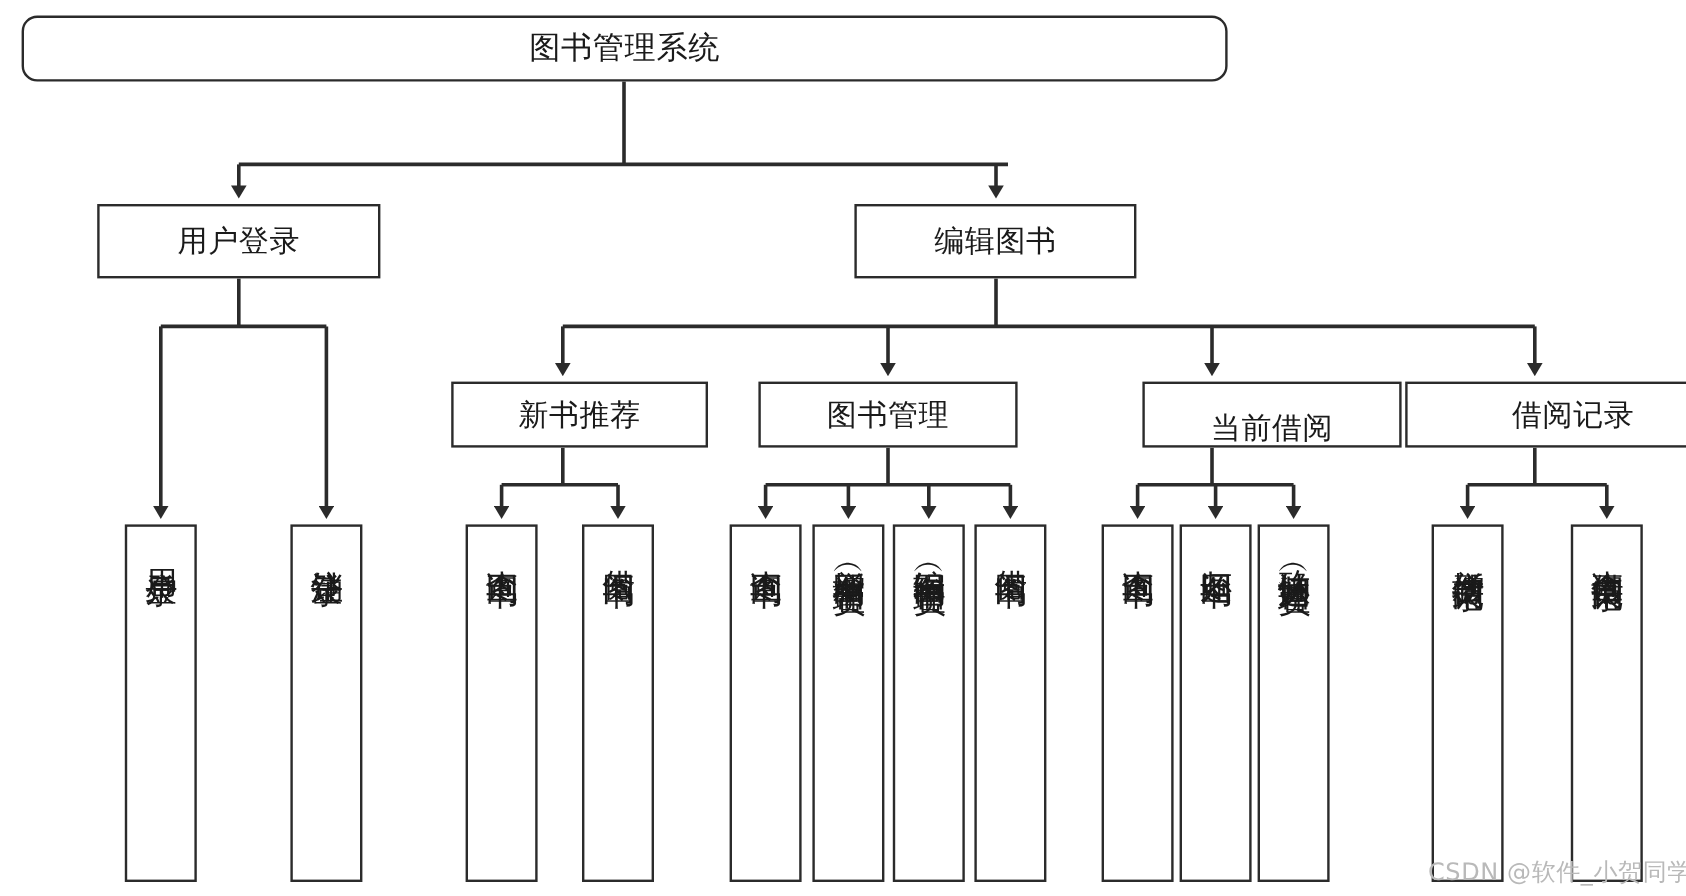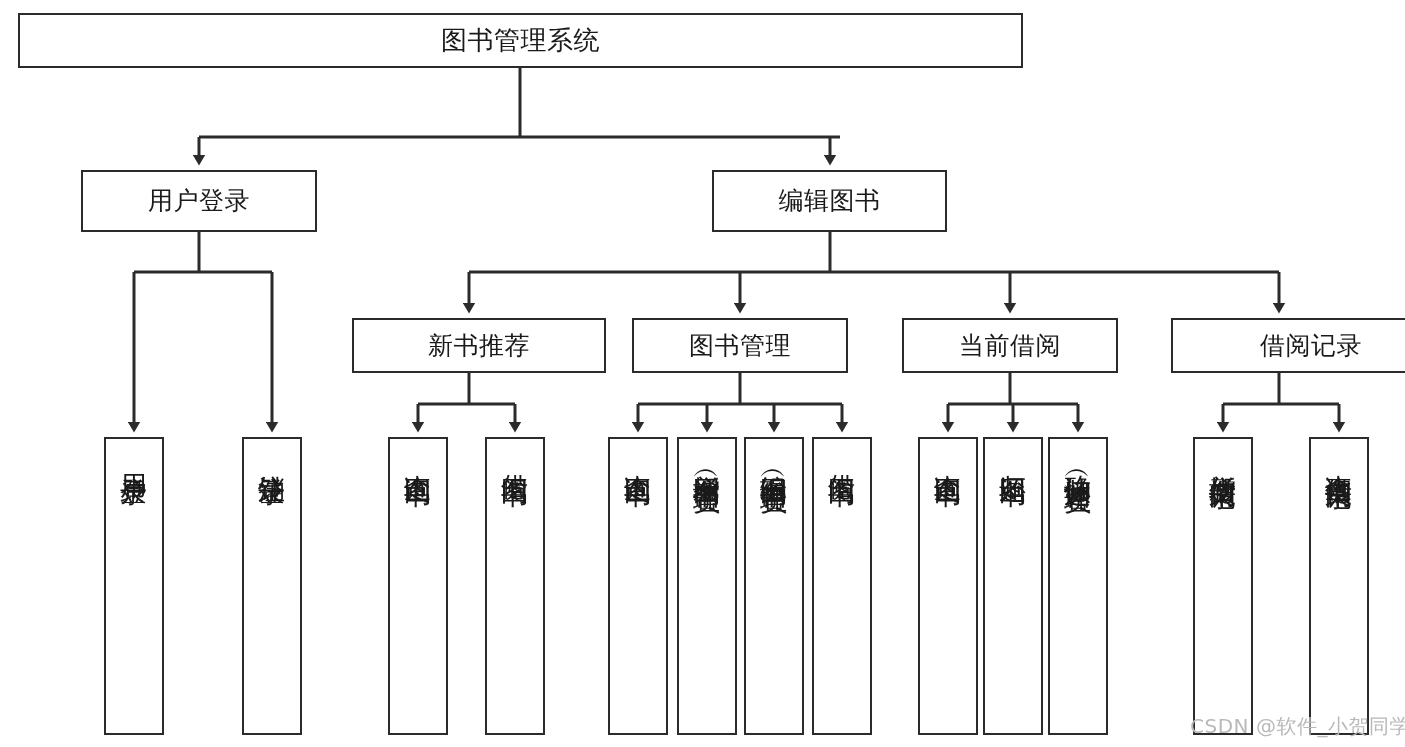--- a/index.html
+++ b/index.html
@@ -137,38 +137,38 @@
     </g>
 
     <g stroke="#2b2b2b" stroke-width="3" fill="none">
       <path d="M1279,373 L1279,404"></path>
       <path d="M1223,404 L1339,404"></path>
       <path d="M1223,404 L1223,423" marker-end="url(#arrowhead)"></path>
       <path d="M1339,404 L1339,423" marker-end="url(#arrowhead)"></path>
     </g>
   </svg>
 
-  <div class="node horizontal root" style="left:18px; top:13px; width:1005px; height:55px;">
+  <div class="node horizontal root" style="left:18px; top:13px; width:1005px; height:55px;border-radius:13px;">
     <span class="node-label">图书管理系统</span>
   </div>
 
   <div class="node horizontal" style="left:81px; top:170px; width:236px; height:62px;">
     <span class="node-label">用户登录</span>
   </div>
   <div class="node horizontal" style="left:712px; top:170px; width:235px; height:62px;">
     <span class="node-label">编辑图书</span>
   </div>
 
-  <div class="node horizontal" style="left:352px; top:318px; width:254px; height:55px;">
+  <div class="node horizontal" style="left:376px; top:318px; width:214px; height:55px;">
     <span class="node-label">新书推荐</span>
   </div>
   <div class="node horizontal" style="left:632px; top:318px; width:216px; height:55px;">
     <span class="node-label">图书管理</span>
   </div>
-  <div class="node horizontal" style="left:902px; top:318px; width:216px; height:55px;">
+  <div class="node horizontal" style="left:952px; top:318px; width:216px; height:55px;align-items:flex-end;">
     <span class="node-label">当前借阅</span>
   </div>
   <div class="node horizontal" style="left:1171px; top:318px; width:248px; height:55px;padding-left:32px;">
     <span class="node-label">借阅记录</span>
   </div>
 
   <div class="node vertical" style="left:104px; top:437px; width:60px; height:298px;">
     <span class="node-label">用户登录</span>
   </div>
   <div class="node vertical" style="left:242px; top:437px; width:60px; height:298px;">

